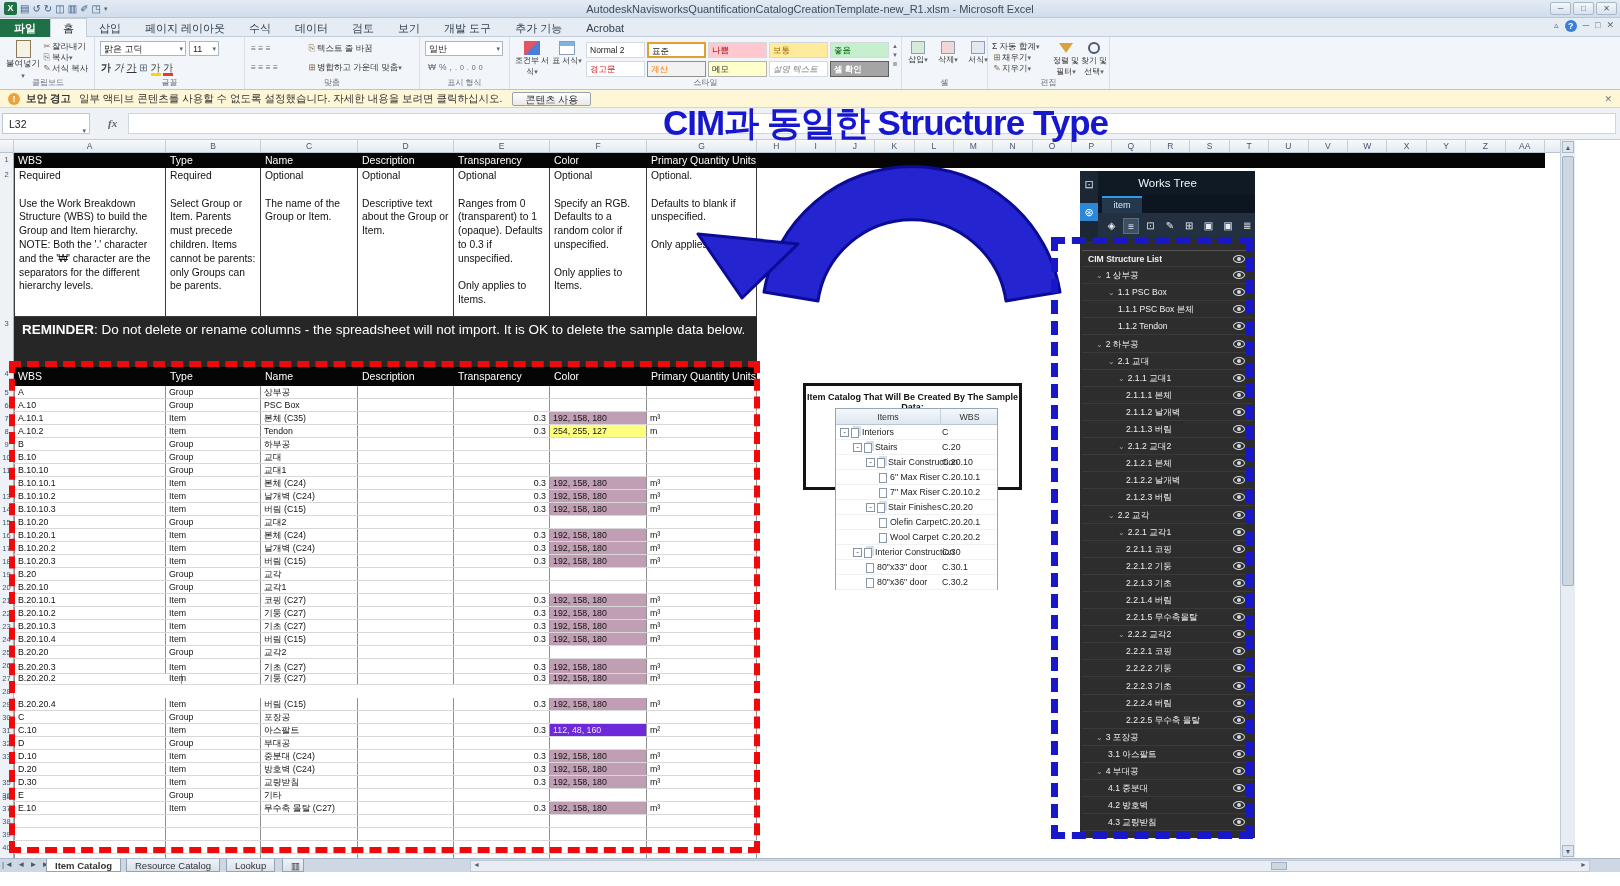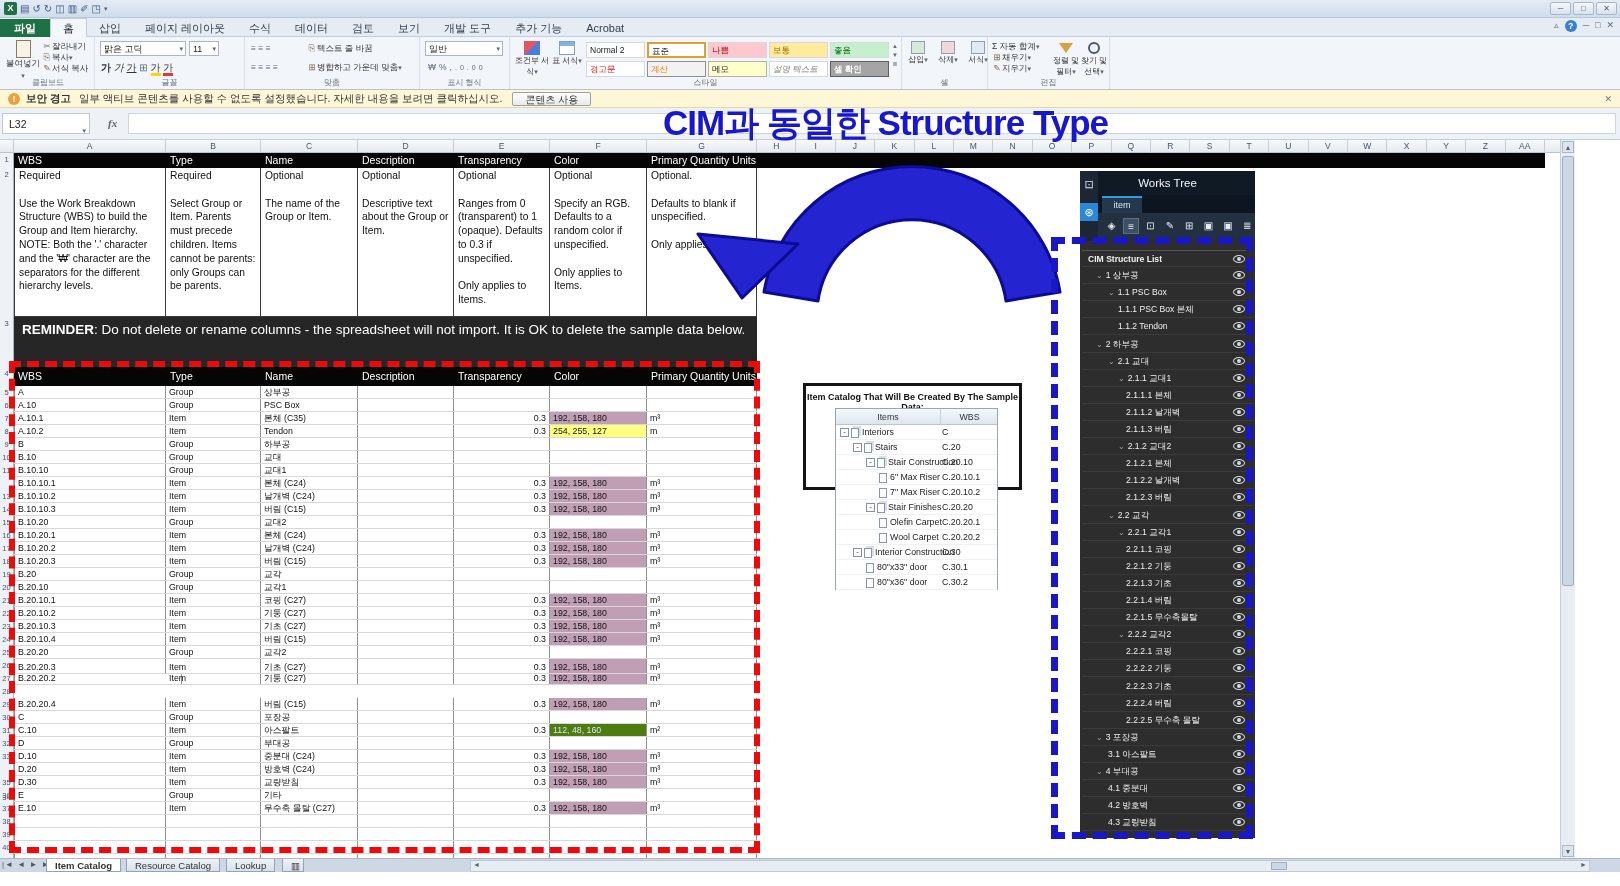--- a/index.html
+++ b/index.html
@@ -161,20 +161,21 @@
       <span class="logo">X</span>
       <span class="qat-ic">▤</span>
       <span class="qat-ic">↺</span>
       <span class="qat-ic">↻</span>
       <span class="qat-ic">◫</span>
       <span class="qat-ic">▥</span>
       <span class="qat-ic">✐</span>
       <span class="qat-ic">◳</span>
       <span class="qat-ic dd">▾</span>
     </div>
+    <div id="win-title">AutodeskNavisworksQuantificationCatalogCreationTemplate-new_R1.xlsm - Microsoft Excel</div>
     <div id="winbtns">
       <span class="wbtn">─</span>
       <span class="wbtn">□</span>
       <span class="wbtn">✕</span>
     </div>
   </div>
 
   <div id="tabsrow" class="abs"><span class="rtab file">파일</span><span class="rtab active">홈</span><span class="rtab">삽입</span><span class="rtab">페이지 레이아웃</span><span class="rtab">수식</span><span class="rtab">데이터</span><span class="rtab">검토</span><span class="rtab">보기</span><span class="rtab">개발 도구</span><span class="rtab">추가 기능</span><span class="rtab">Acrobat</span></div>
   <div id="helpbtns">
     <span>▵</span>
@@ -662,21 +663,21 @@
         <div class="dcell" style="left: 440px; width: 96px; line-height: 12px; text-align: right;"></div>
         <div class="dcell" style="left: 536px; width: 97px; line-height: 12px;"></div>
         <div class="dcell" style="left: 633px; width: 110px; line-height: 12px;"></div>
       </div>
       <div class="drow" style="top: 571px; height: 13px;">
         <div class="dcell" style="left: 0px; width: 152px; line-height: 12px; border-left: 1px solid rgb(144, 144, 144);">C.10</div>
         <div class="dcell" style="left: 152px; width: 95px; line-height: 12px;">Item</div>
         <div class="dcell" style="left: 247px; width: 97px; line-height: 12px;">아스팔트</div>
         <div class="dcell" style="left: 344px; width: 96px; line-height: 12px;"></div>
         <div class="dcell" style="left: 440px; width: 96px; line-height: 12px; text-align: right;">0.3</div>
-        <div class="dcell" style="left: 536px; width: 97px; line-height: 12px; background: #4d7c0f; color: rgb(230, 224, 248);">112, 48, 160</div>
+        <div class="dcell" style="left: 536px; width: 97px; line-height: 12px; background: #6d28d9; color: rgb(230, 224, 248);">112, 48, 160</div>
         <div class="dcell" style="left: 633px; width: 110px; line-height: 12px;">m²</div>
       </div>
       <div class="drow" style="top: 584px; height: 13px;">
         <div class="dcell" style="left: 0px; width: 152px; line-height: 12px; border-left: 1px solid rgb(144, 144, 144);">D</div>
         <div class="dcell" style="left: 152px; width: 95px; line-height: 12px;">Group</div>
         <div class="dcell" style="left: 247px; width: 97px; line-height: 12px;">부대공</div>
         <div class="dcell" style="left: 344px; width: 96px; line-height: 12px;"></div>
         <div class="dcell" style="left: 440px; width: 96px; line-height: 12px; text-align: right;"></div>
         <div class="dcell" style="left: 536px; width: 97px; line-height: 12px;"></div>
         <div class="dcell" style="left: 633px; width: 110px; line-height: 12px;"></div>

